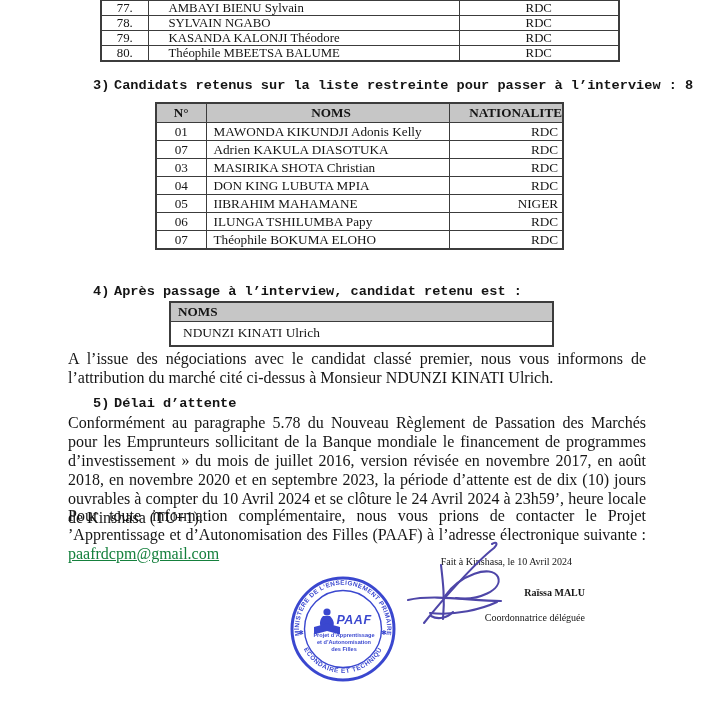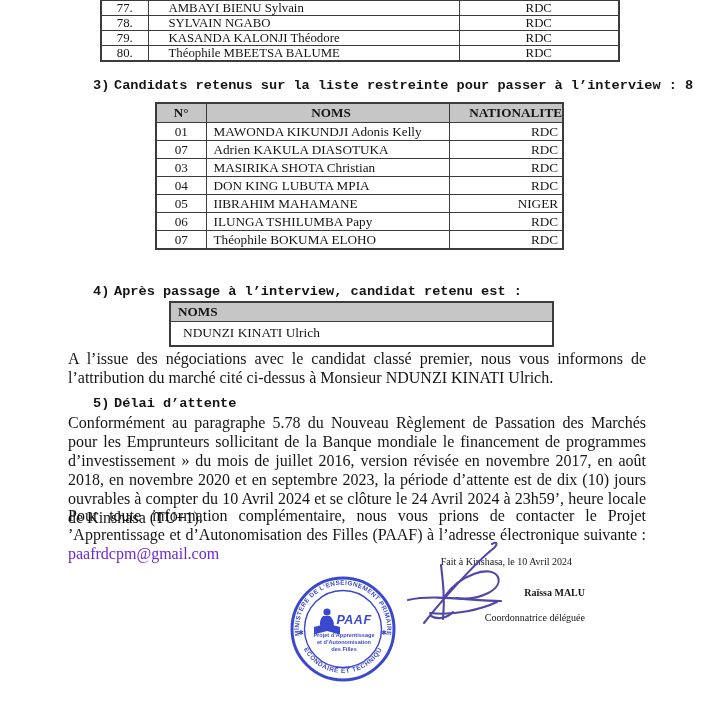--- a/index.html
+++ b/index.html
@@ -30,21 +30,21 @@
   .shortlist-table .c-name { width:243px; padding-left:7px; }
   .shortlist-table .c-nat { width:114px; text-align:right; }
 
   
   .retained-table { position:absolute; left:169px; top:301px; width:385px; border:2px solid #3c3c3c; }
   .retained-table th { background:#c6c6c6; font-size:13.2px; height:19px; text-align:left; padding-left:7px; font-weight:bold; }
   .retained-table td { font-size:13.4px; height:25px; line-height:20px; vertical-align:top; padding:1px 0 0 12px; }
 
   .para { position:absolute; left:68px; width:578px; font-size:16px; line-height:19px; text-align:justify; }
 
-  .link { color:#6d28d9; cursor:pointer; }
+  .link { color:#15803d; text-decoration:underline; cursor:pointer; }
 
   .center-line { position:absolute; text-align:right; font-size:10px; white-space:nowrap; }
   .bold { font-weight:bold; }
 
   .stamp { position:absolute; left:287px; top:571px; width:112px; height:118px; z-index:4; opacity:0.93; }
   .signature { position:absolute; left:400px; top:538px; width:110px; height:92px; z-index:5; }
 </style>
 </head>
 <body>
 

